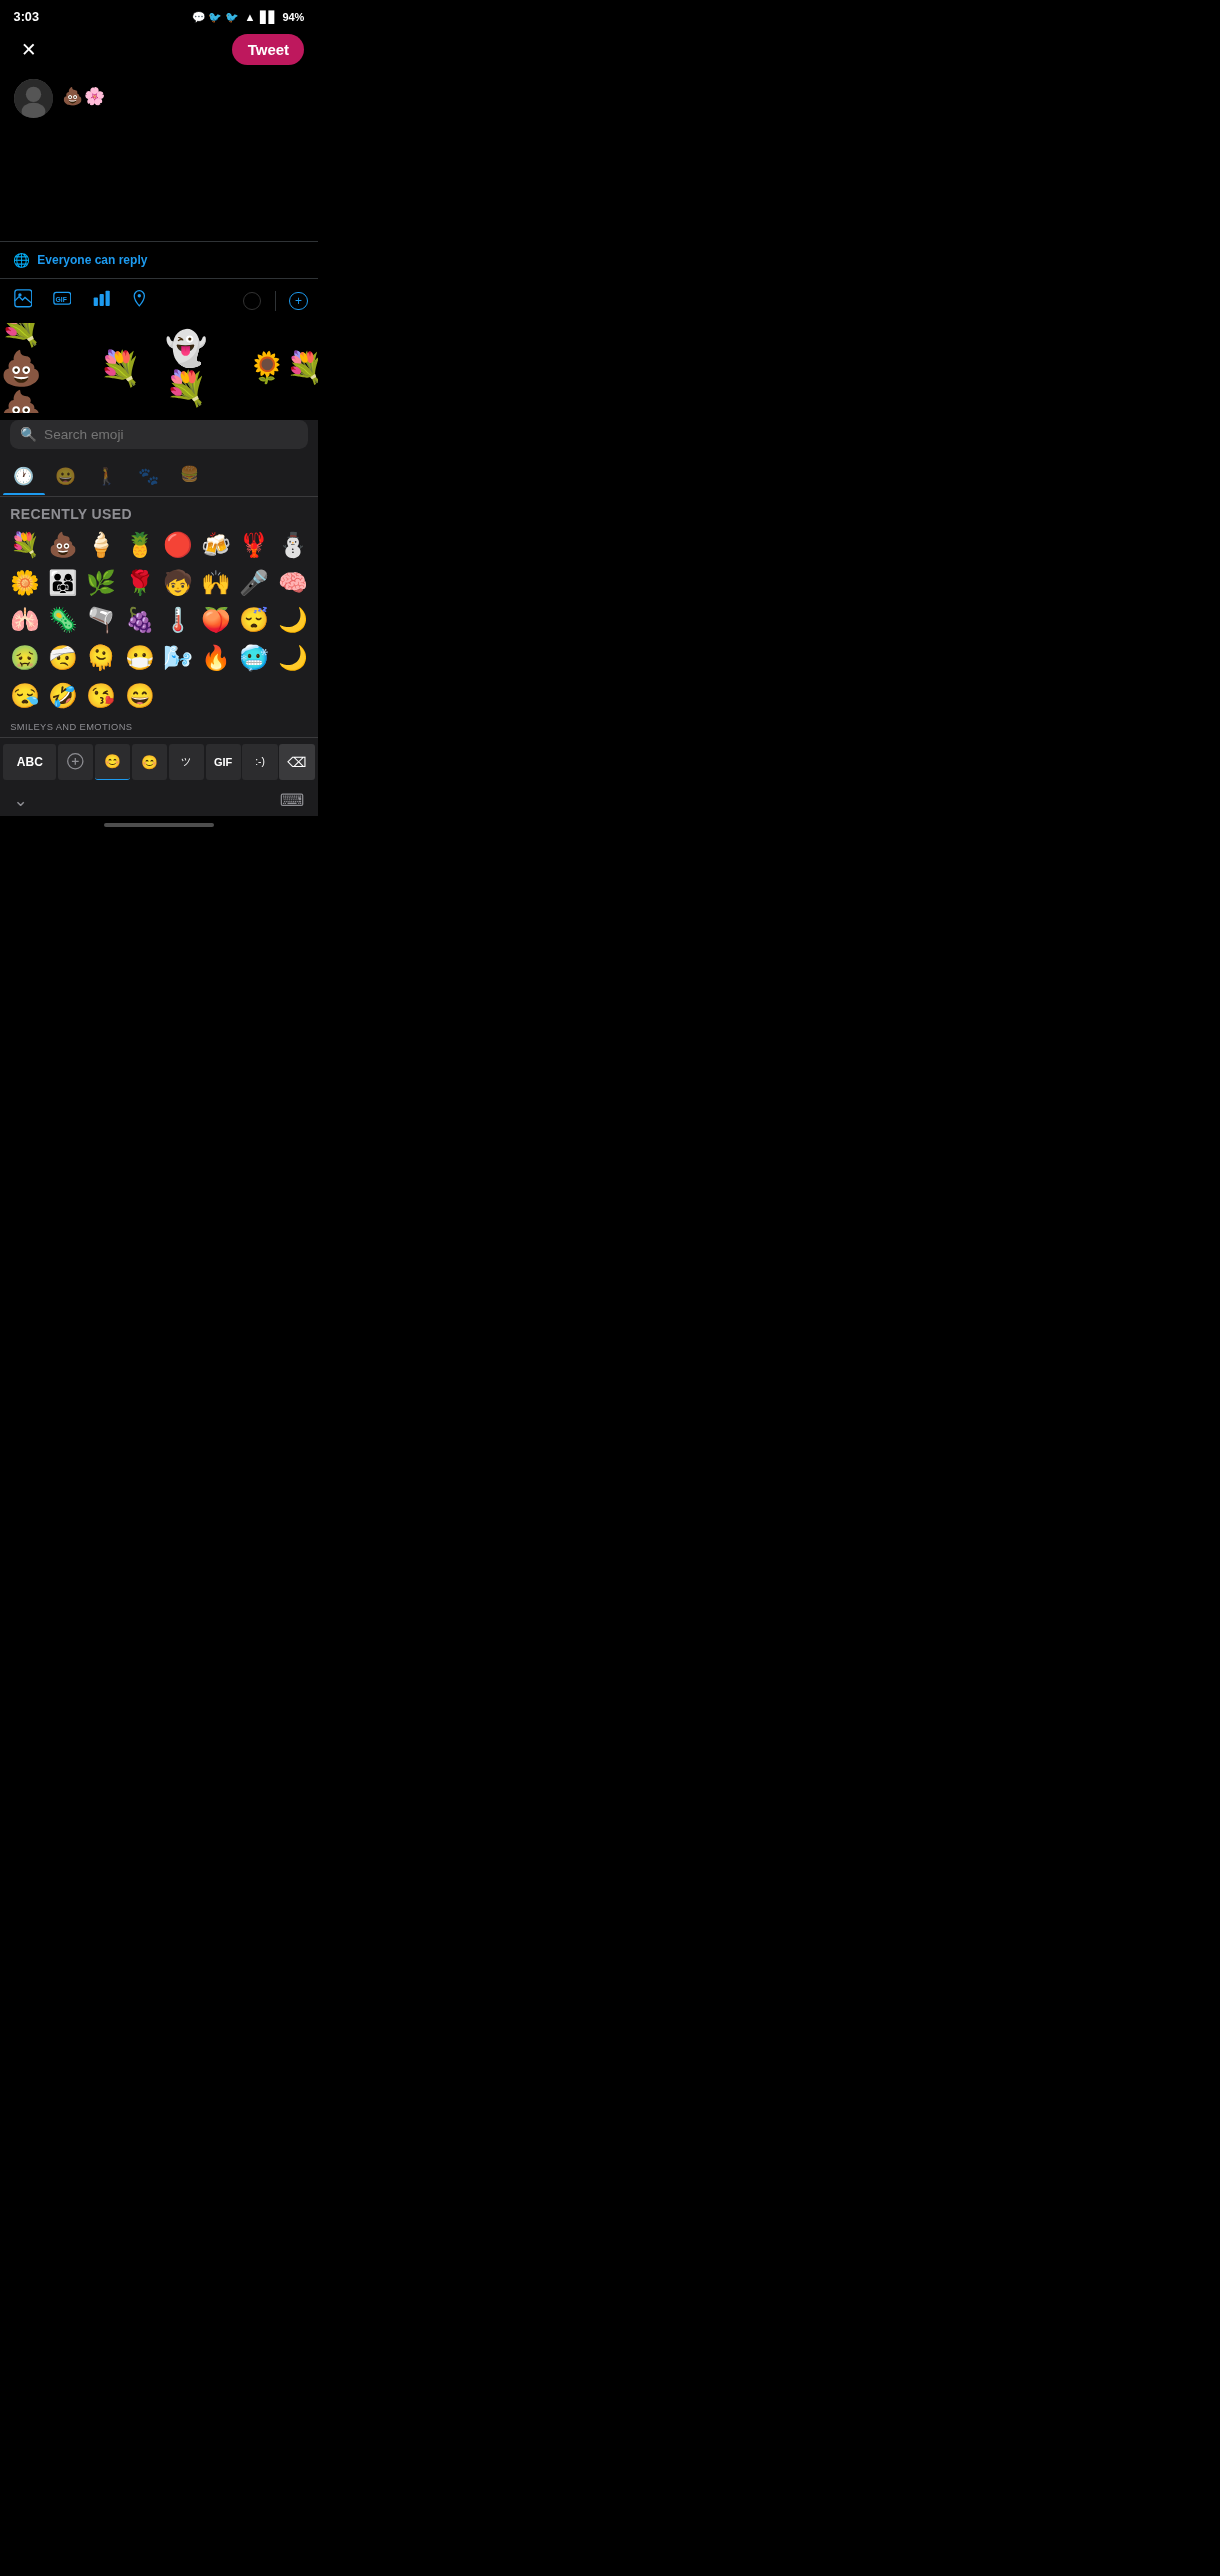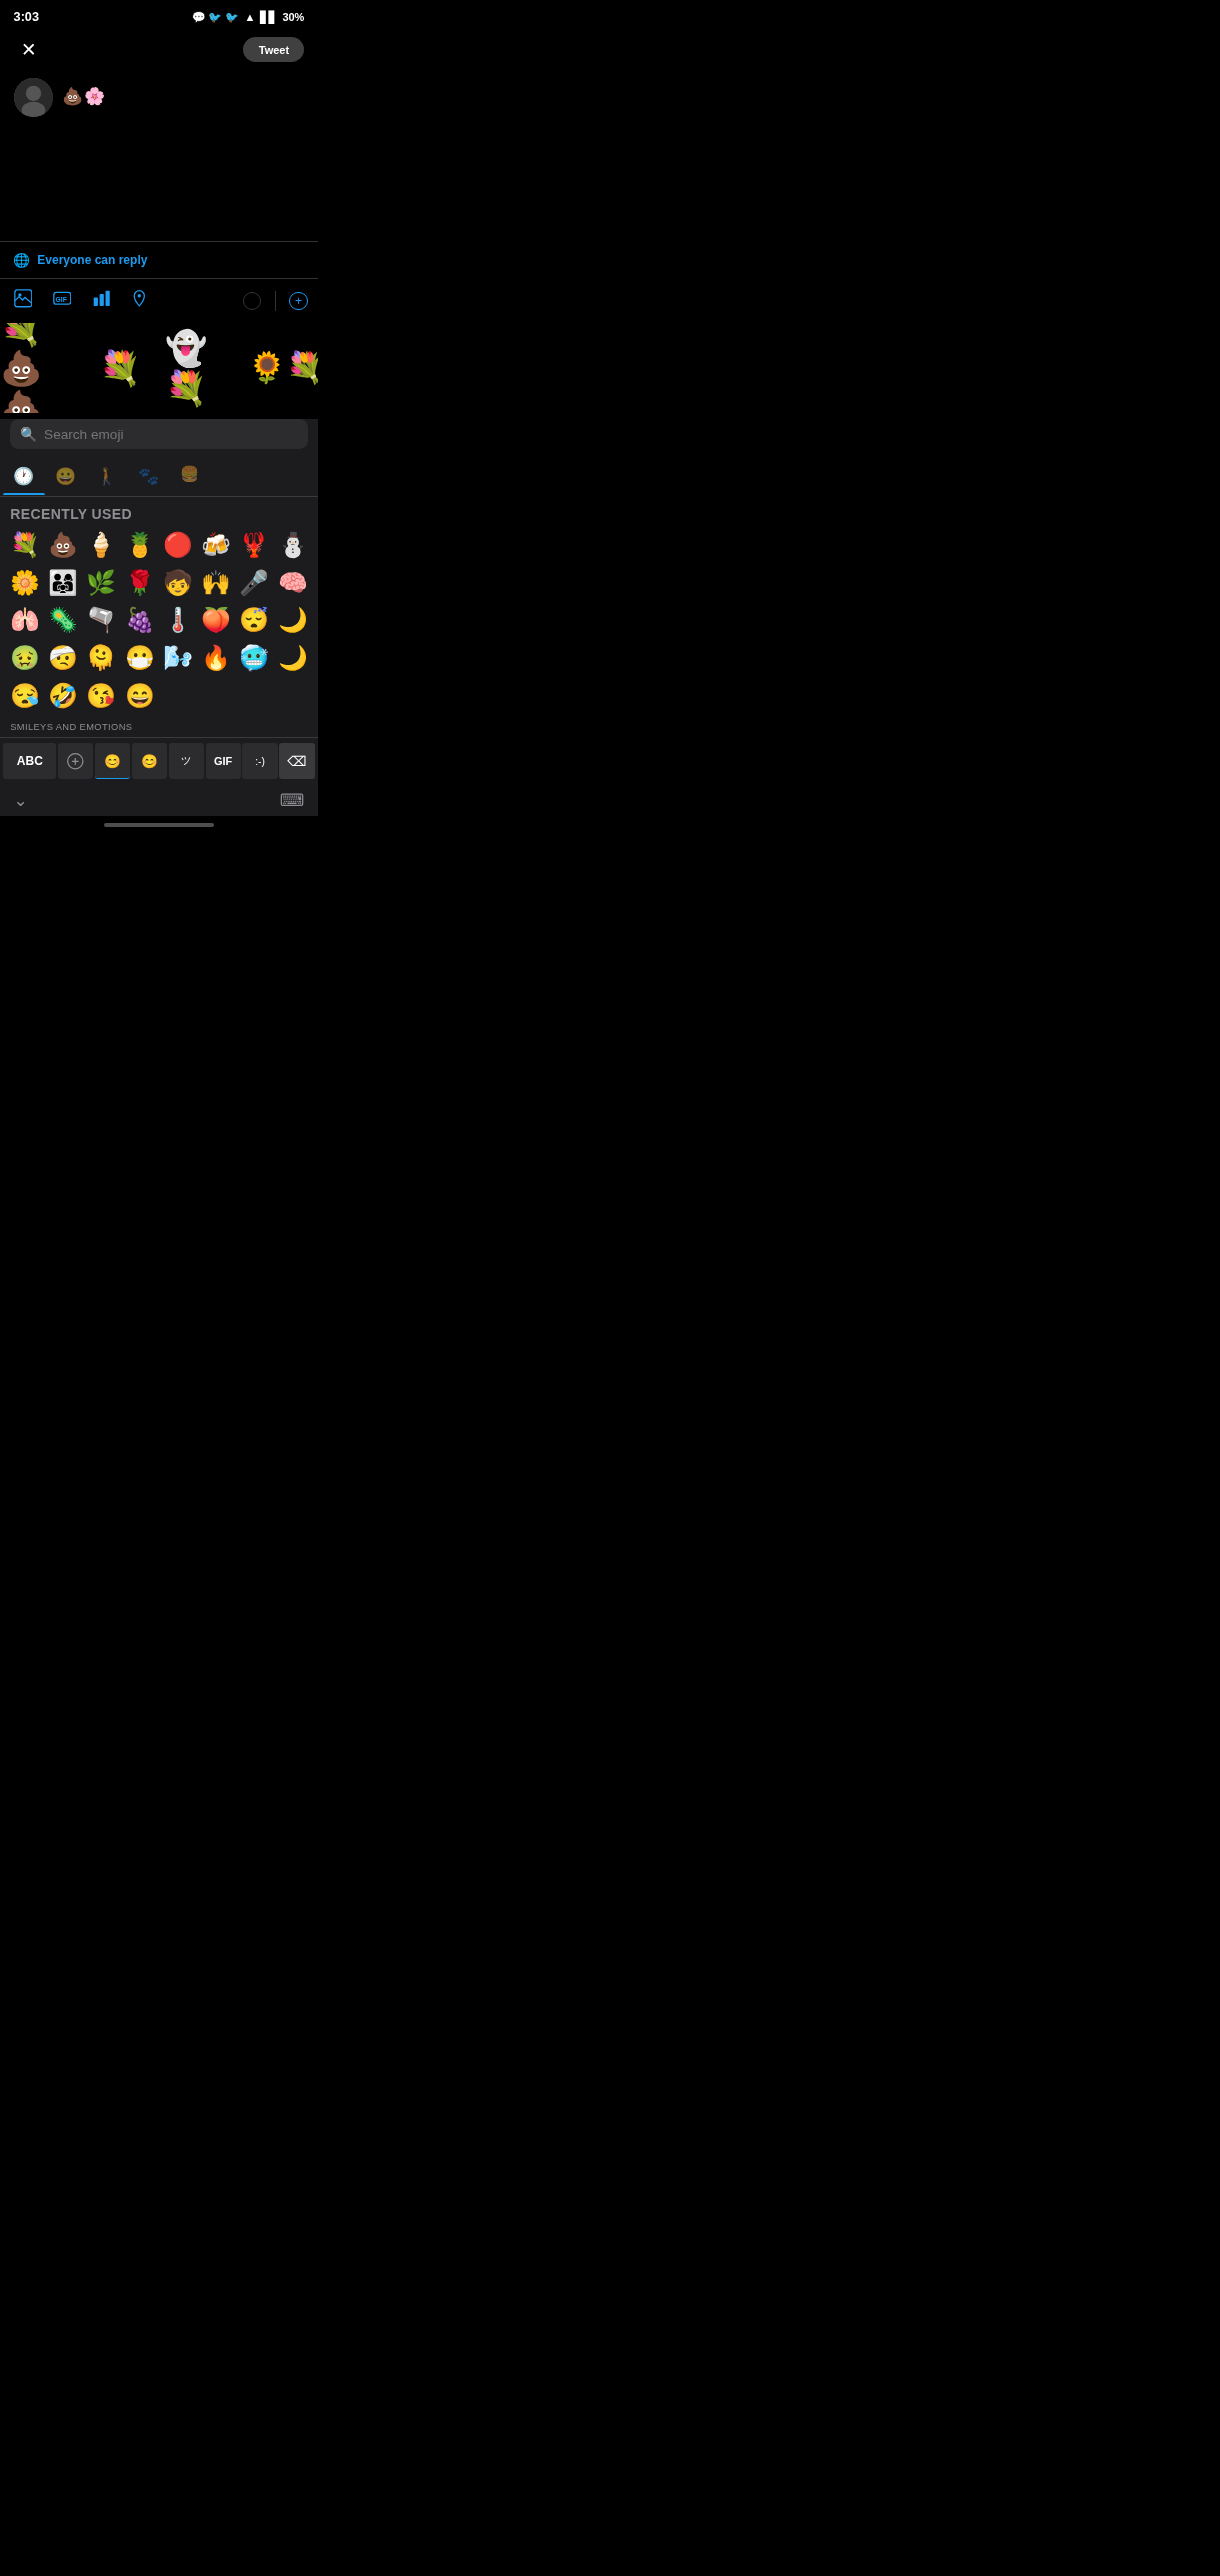--- a/index.html
+++ b/index.html
@@ -39,26 +39,26 @@
       padding: 6.8px 13.6px;
     }
     .close-btn {
       width: 30.5px; height: 30.5px;
       display: flex; align-items: center; justify-content: center;
       font-size: 18.6px;
       color: #fff;
       cursor: pointer;
     }
     .tweet-btn {
-      background: #404040;
+      background: #be185d;
       color: #fff;
       border: none;
       border-radius: 17px;
       padding: 6.8px 15.3px;
-      font-size: 11px;
+      font-size: 15px;
       font-weight: 700;
       cursor: pointer;
     }
 
     
     .compose-area {
       display: flex;
       padding: 6.8px 13.6px;
       gap: 10.2px;
       min-height: 169px;
@@ -314,21 +314,21 @@
   </style>
 </head>
 <body>
 
 <div class="status-bar">
   <span class="status-left">3:03</span>
   <div class="status-right">
     <span>💬 🐦 🐦</span>
     <span>▲</span>
     <span>▋▋</span>
-    <span>30%</span>
+    <span>94%</span>
   </div>
 </div>
 
 <div class="top-bar">
   <div class="close-btn">✕</div>
   <button class="tweet-btn">Tweet</button>
 </div>
 
 <div class="compose-area">
   <div class="avatar">

